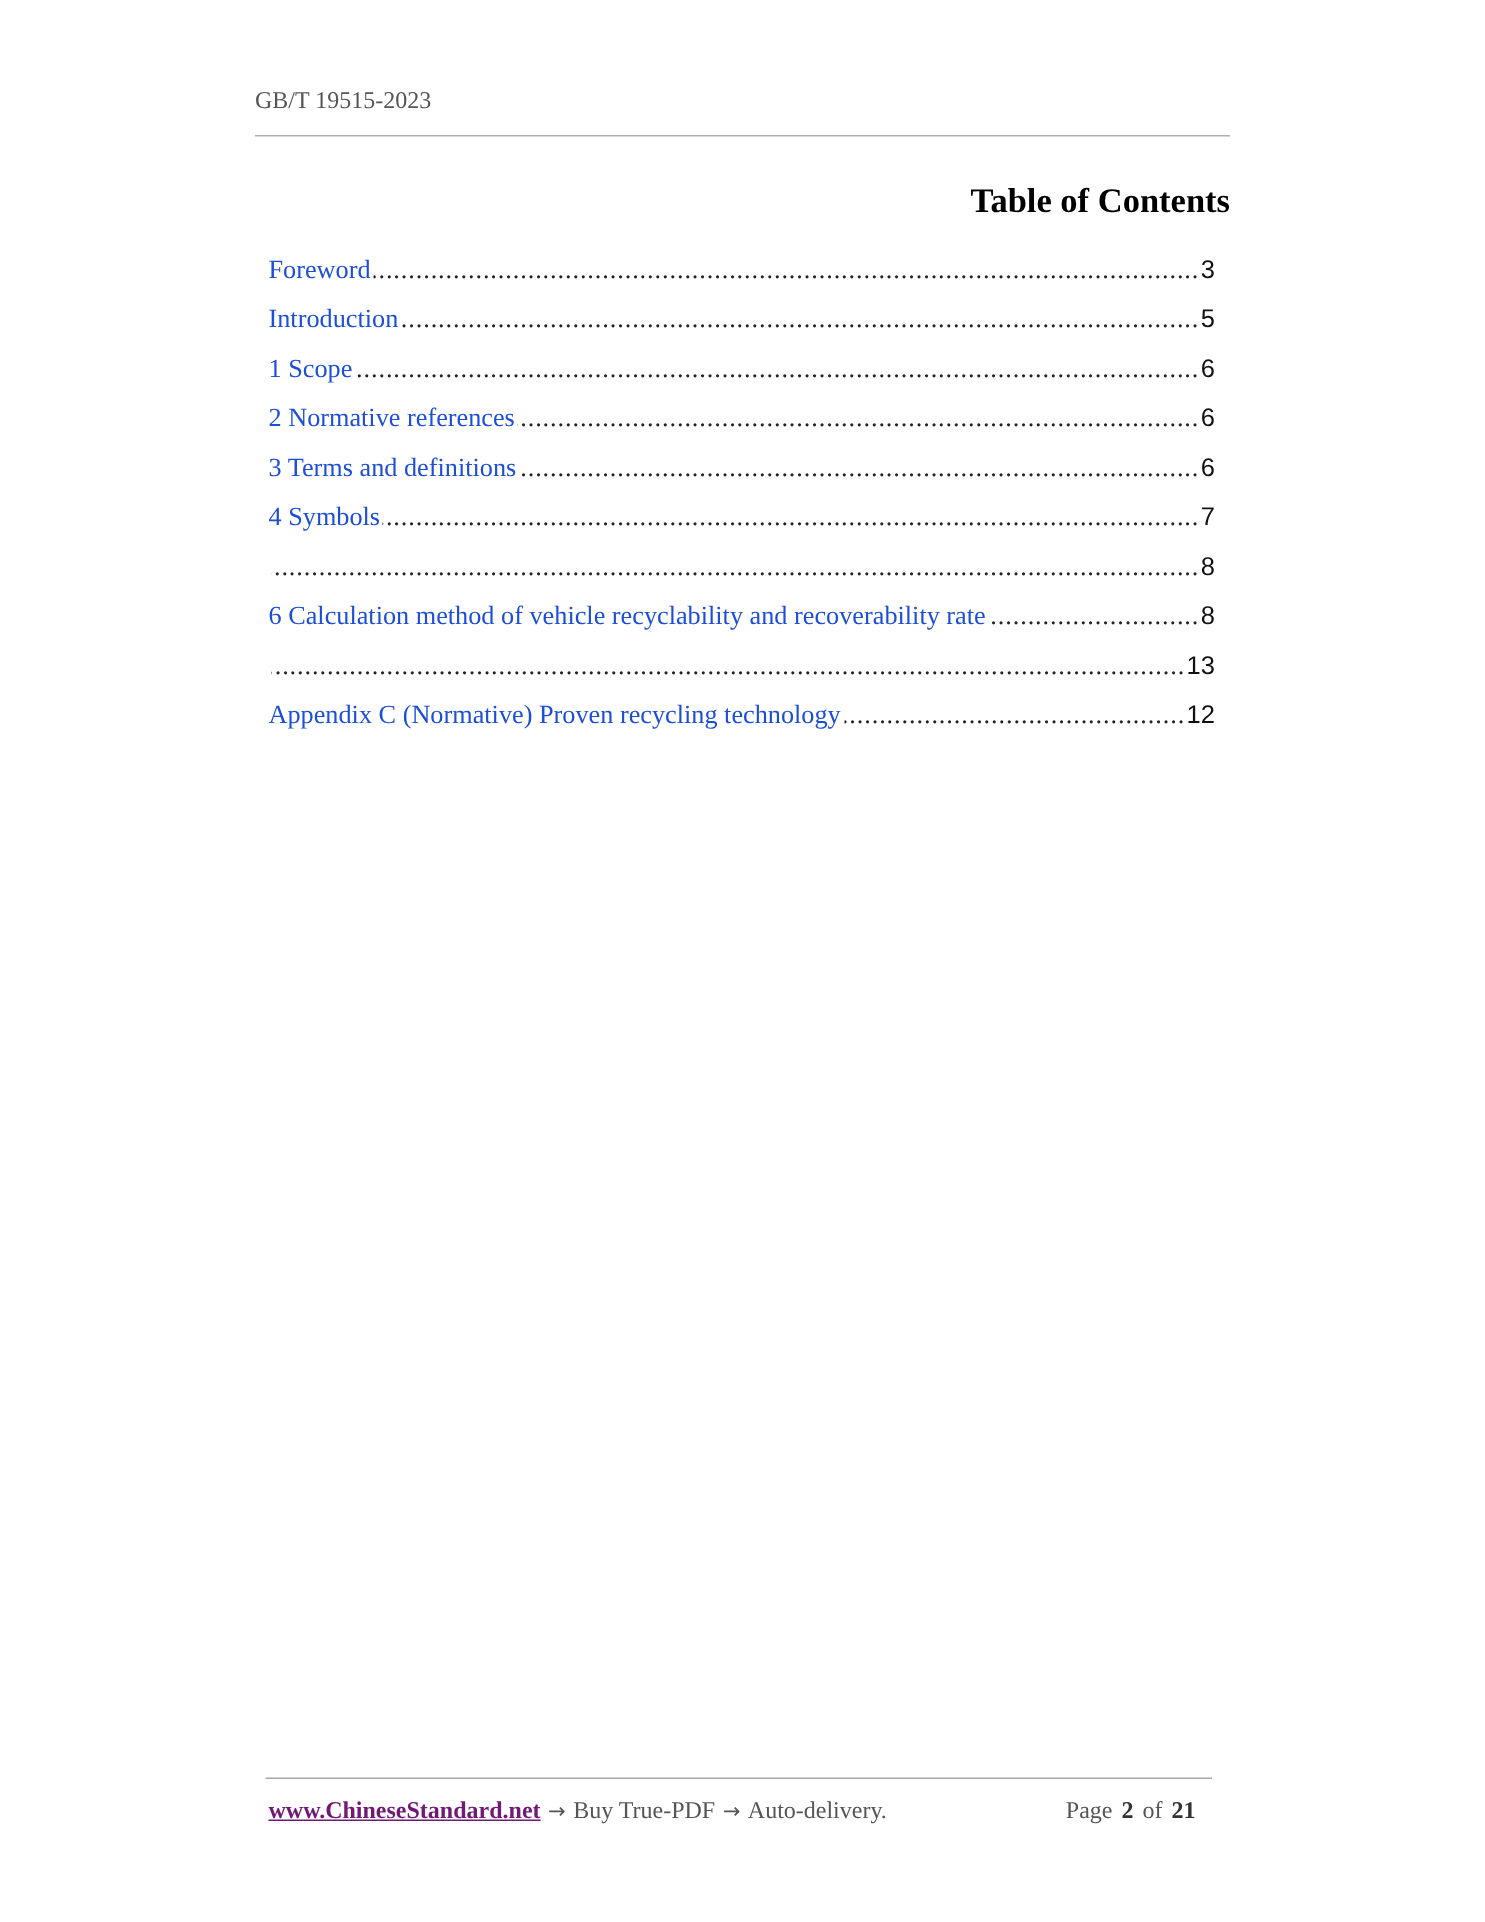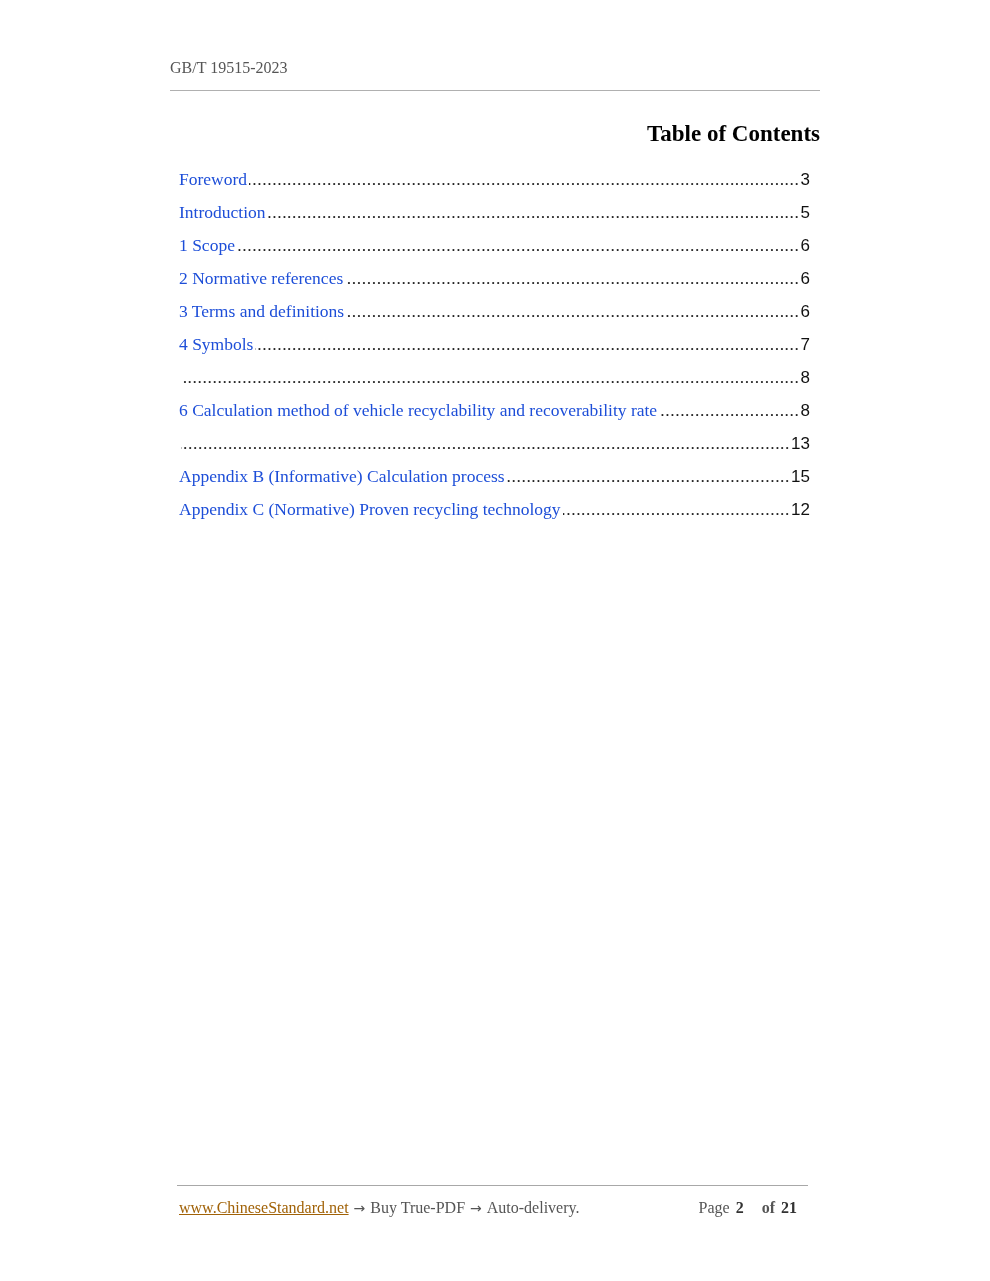--- a/index.html
+++ b/index.html
@@ -103,45 +103,45 @@
     .footer-left {
       position: absolute;
       left: 179px;
       top: 1197px;
       font-size: 16px;
       line-height: 22px;
       color: #555555;
       white-space: nowrap;
     }
     .footer-link {
-      color: #a16207;
+      color: #701a75;
       text-decoration: underline;
       cursor: pointer;
+      font-weight: bold;
     }
     .footer-arrow {
       font-family: "DejaVu Sans", sans-serif;
       font-size: 14px;
       margin: 0 5px;
     }
     .footer-right {
       position: absolute;
       right: 187px;
       top: 1197px;
       font-size: 16px;
       line-height: 22px;
       color: #555555;
       white-space: nowrap;
     }
     .footer-right b {
       color: #333333;
       margin: 0 6px;
     }
     .footer-right .of-word {
-      margin-left: 12px;
-      font-weight: bold;
+      margin-left: 0;
     }
   </style>
 </head>
 <body>
 
 <div class="page-header">GB/T 19515-2023</div>
 <div class="header-rule"></div>
 
 <h1 class="toc-title">Table of Contents</h1>
 
@@ -183,25 +183,20 @@
   <li class="toc-entry">
     <span class="toc-label">6 Calculation method of vehicle recyclability and recoverability rate</span>
     <span class="toc-leader"><span class="toc-leader-spacer">.</span></span>
     <span class="toc-page">8</span>
   </li>
   <li class="toc-entry">
     <span class="toc-leader"><span class="toc-leader-spacer">.</span></span>
     <span class="toc-page">13</span>
   </li>
   <li class="toc-entry">
-    <span class="toc-label">Appendix B (Informative) Calculation process</span>
-    <span class="toc-leader"><span class="toc-leader-spacer">.</span></span>
-    <span class="toc-page">15</span>
-  </li>
-  <li class="toc-entry">
     <span class="toc-label">Appendix C (Normative) Proven recycling technology</span>
     <span class="toc-leader"><span class="toc-leader-spacer">.</span></span>
     <span class="toc-page">12</span>
   </li>
 </ul>
 
 <div class="footer-rule"></div>
 
 <div class="footer-left">
   <a class="footer-link">www.ChineseStandard.net</a><span class="footer-arrow">→</span><span>Buy True-PDF</span><span class="footer-arrow">→</span><span>Auto-delivery.</span>

